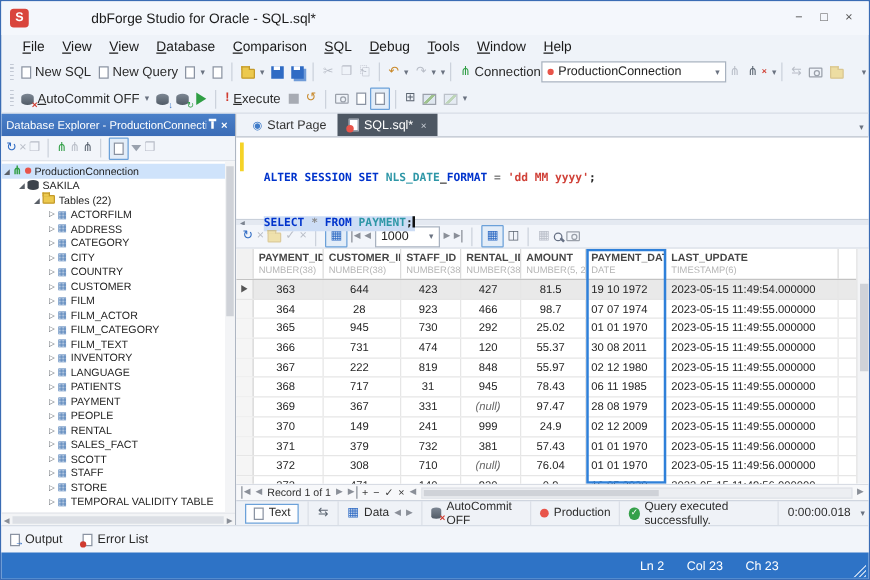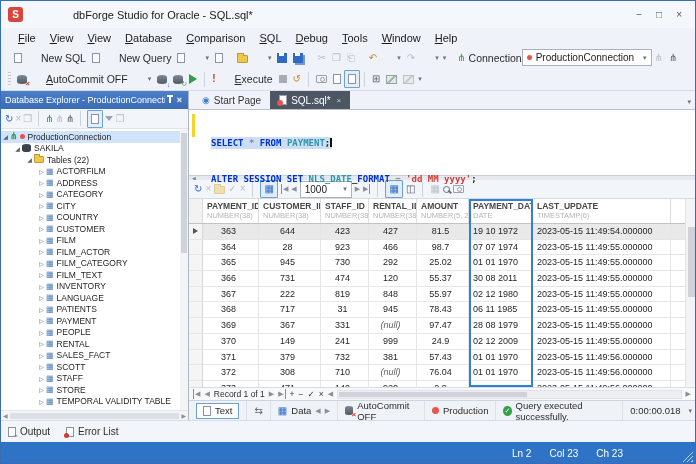--- a/index.html
+++ b/index.html
@@ -22,21 +22,21 @@
   .menubar { height:19px; display:flex; align-items:center; gap:0; padding-left:10px; }
   .mitem { font-size:11px; color:#1a1a1a; padding:0 7px; display:inline-block; }
   .mitem::first-letter { text-decoration:underline; }
 
   
   .tb { display:flex; align-items:center; padding:0 2px 0 4px; }
   .tb1 { height:21px; } .tb2 { height:22px; }
   .tgrip { width:3px; height:14px; margin:0 3px;
            background:repeating-linear-gradient(180deg,#c3c9d4 0 1px,transparent 1px 3px); }
   .tsep { width:1px; height:15px; background:#ccd2dc; margin:0 4px; }
-  .tbtn { display:flex; align-items:center; gap:19px; padding:0 3px; height:18px; }
+  .tbtn { display:flex; align-items:center; gap:3px; padding:0 3px; height:18px; }
   .tlbl { font-size:10.5px; color:#2b2b2b; white-space:nowrap; }
   .tlbl.u::first-letter { text-decoration:underline; }
   .gicon { font-size:10px; color:#5a6470; line-height:12px; }
   .gicon.blue { color:#2f6bc4; } .gicon.green { color:#2f9e44; }
   .gicon.orange { color:#c98a2c; } .gicon.red { color:#d03b2f; font-weight:bold; }
   .gicon.dis { color:#b9bec8; }
   .dd { font-size:7px; color:#6a7280; margin-left:1px; }
   .activebox { border:1px solid #6ba1d9; background:#e3edf8; border-radius:1px; }
 
   
@@ -559,22 +559,22 @@
           <span class="tabdoc"></span>
           <span>SQL.sql*</span>
           <span class="tabx">×</span>
         </div>
         <span class="strip-ovf">▾</span>
       </div>
 
       <div class="editor">
         <div class="chbar"></div>
         <div class="code">
+          <div class="codeline"><span class="tok kw">ALTER SESSION SET </span><span class="tok id">NLS_DATE</span><span class="tok pl">_</span><span class="tok kw">FORMAT </span><span class="tok op">= </span><span class="tok st">'dd MM yyyy'</span><span class="tok pl">;</span></div>
           <div class="codeline"><span class="hl"><span class="tok kw">SELECT </span><span class="tok op">* </span><span class="tok kw">FROM </span><span class="tok id">PAYMENT</span><span class="tok pl">;</span><span class="caret"></span></span></div>
-          <div class="codeline"><span class="tok kw">ALTER SESSION SET </span><span class="tok id">NLS_DATE</span><span class="tok pl">_</span><span class="tok kw">FORMAT </span><span class="tok op">= </span><span class="tok st">'dd MM yyyy'</span><span class="tok pl">;</span></div>
         </div>
       </div>
 
       <div class="esplit">
         <span class="col">◀</span>
       </div>
 
       <div class="rtools">
         <span class="gicon blue">↻</span>
         <span class="gicon dis">×</span>

